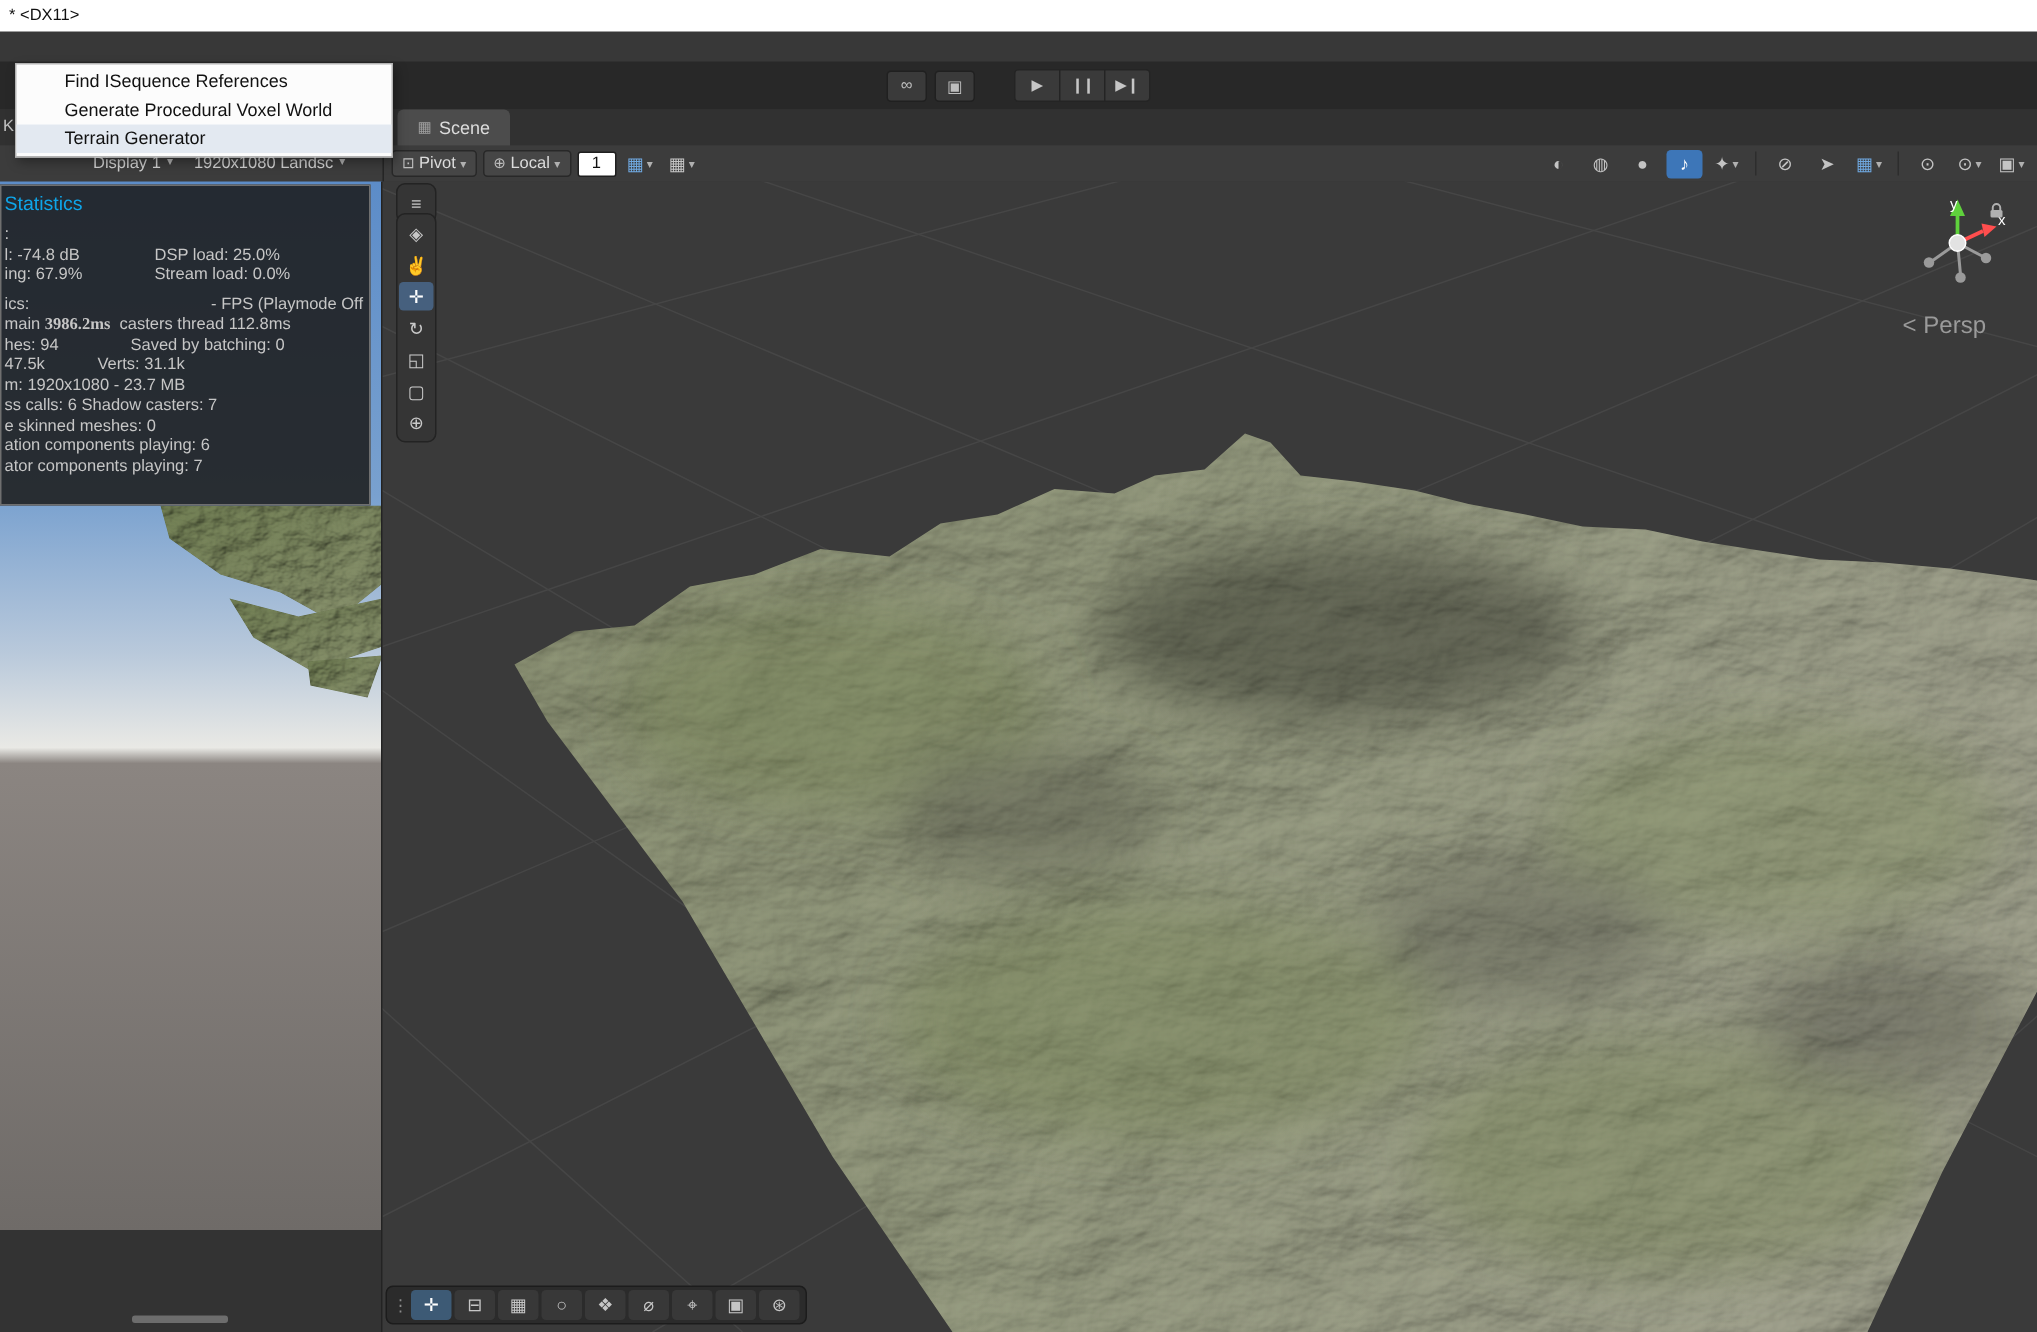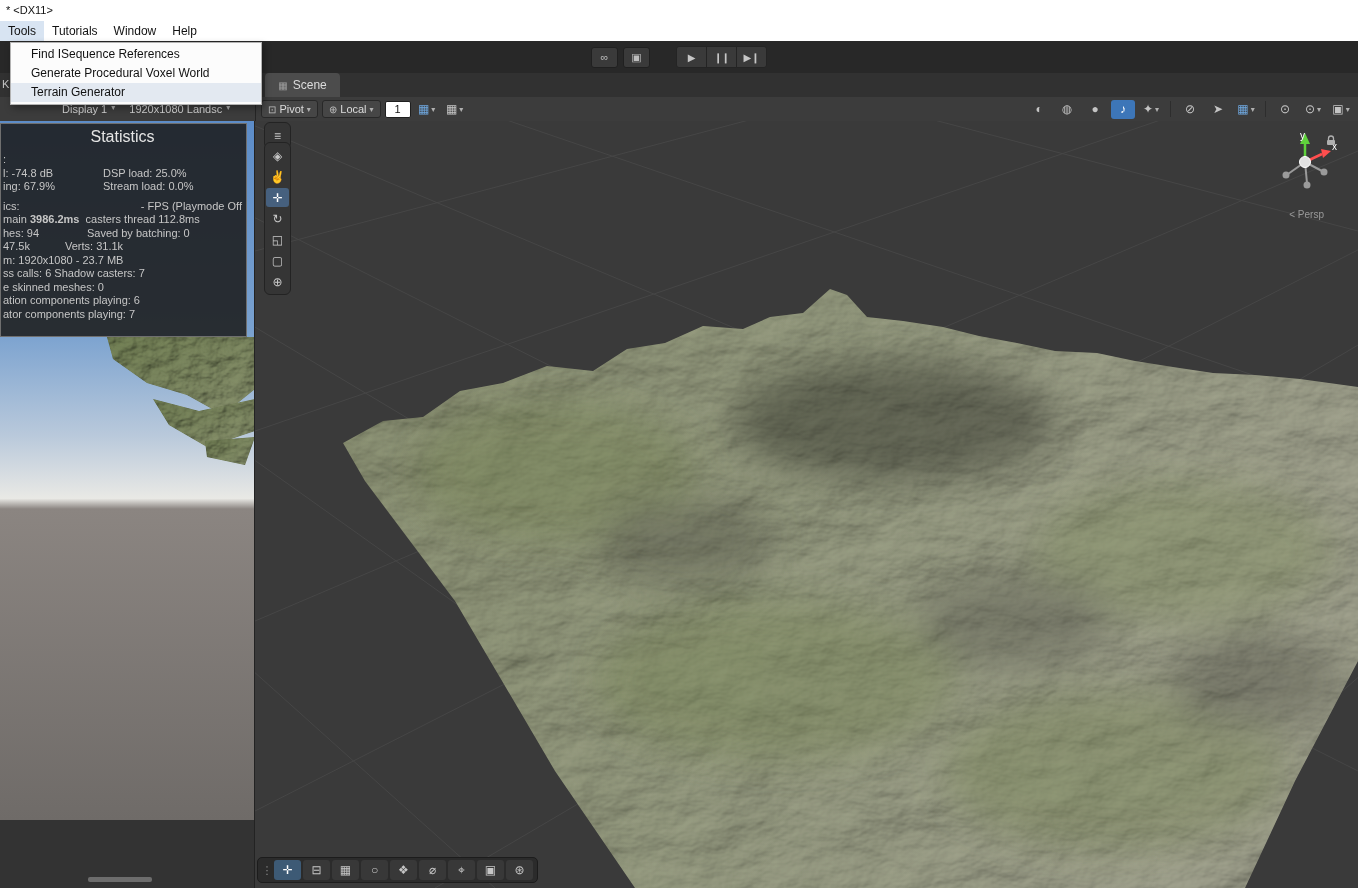--- a/index.html
+++ b/index.html
@@ -11,21 +11,21 @@
               font-size:11px; color:#111; line-height:21px; padding-left:6px; }
   .menubar { position:absolute; left:0; top:21px; width:1358px; height:20px; background:#ffffff;
              display:flex; align-items:stretch; font-size:12px; color:#111; }
   .menu-item { padding:0 8px; line-height:20px; cursor:default; }
   .menu-item.open { background:#d8e4f2; }
 
   
   .dropdown { position:absolute; left:10px; top:42px; width:252px; background:#fcfcfc;
               border:1px solid #b3b3b3; box-shadow:2px 3px 7px rgba(0,0,0,.35); z-index:50;
               padding:2px 0; font-size:12px; color:#111; }
-  .dd-item { height:19px; line-height:19px; padding-left:20px; white-space:nowrap; }
+  .dd-item { height:19px; line-height:19px; padding-left:32px; white-space:nowrap; }
   .dd-item.highlight { background:#e3e9f1; }
 
   
   .main-toolbar { position:absolute; left:0; top:41px; width:1358px; height:32px; background:#282828;
                   display:flex; justify-content:center; align-items:center; gap:5px; }
   .tb-btn { width:27px; height:21px; background:#3a3a3a; border:1px solid #202020; border-radius:3px;
             color:#bdbdbd; font-size:11px; display:flex; align-items:center; justify-content:center; }
   .play-group { display:flex; margin-left:22px; }
   .pg-btn { width:31px; height:22px; background:#3a3a3a; border:1px solid #242424; color:#c6c6c6;
             font-size:10px; display:flex; align-items:center; justify-content:center; margin-left:-1px; }
@@ -58,25 +58,25 @@
               gap:2px; color:#c4c4c4; font-size:12px; border-radius:3px; padding:0 2px; }
   .icon-btn.active { background:#3d76b8; color:#fff; }
   .icon-btn .blue { color:#6fa8e0; }
   .vsep { width:1px; height:16px; background:#2d2d2d; margin:0 3px; }
   .st-spacer { flex:1; }
 
   
   .stats { position:absolute; left:0; top:123px; width:247px; height:214px; background:rgba(28,28,28,.88);
            border:1px solid #6f6f6f; color:#c6c6c6; font-size:11px; z-index:12; padding:2px 4px 0 2px;
            overflow:hidden; }
-  .stats-title { text-align:center; color:#e5e5e5; font-size:16px; margin:2px 0 7px; }
+  .stats-title { text-align:left; color:#0ea5e9; font-size:13px; margin:2px 0 7px; }
   .srow { display:flex; line-height:13.5px; white-space:pre; }
   .sl100 { width:100px; } .sl84 { width:84px; } .sl62 { width:62px; }
   .sright { margin-left:auto; }
-  .sbold { font-weight:bold; }
+  .sbold { font-weight:bold;font-family:Liberation Serif, serif; }
   .sgap { height:6px; }
 
   
   .game-view { position:absolute; left:0; top:121px; width:255px; height:699px;
                background:linear-gradient(180deg,#5c8cc8 0%,#79a1cf 30%,#b9c9db 45%,#e9e9e5 54%,#8b8581 55.5%,#6f6b68 100%); }
   .chunks-svg { position:absolute; left:95px; top:216px; }
   .game-bottom { position:absolute; left:0; top:820px; width:255px; height:68px; background:#333333; }
   .game-scrollbar { position:absolute; left:88px; top:57px; width:64px; height:5px; background:#6d6d6d; border-radius:2px; }
   .divider-v { position:absolute; left:254px; top:121px; width:2px; height:767px; background:#232323; }
 
@@ -86,45 +86,39 @@
 
   .tool-box { position:absolute; left:9px; width:27px; background:#353535; border:1px solid #232323;
               border-radius:6px; display:flex; flex-direction:column; align-items:center; padding:2px 0; z-index:5; }
   .tool-box1 { top:1px; } .tool-box2 { top:21px; }
   .tool-btn { width:23px; height:19px; display:flex; align-items:center; justify-content:center;
               color:#c8c8c8; font-size:12px; border-radius:3px; margin:1px 0; }
   .tool-btn.active { background:#46607e; color:#ffffff; }
 
   .gizmo { position:absolute; right:18px; top:6px; z-index:5; }
   .lock-icon { position:absolute; right:21px; top:13px; z-index:6; }
-  .persp-label { position:absolute; right:34px; top:88px; color:#9a9a9a; font-size:10px; z-index:5; }
+  .persp-label { position:absolute; right:34px; top:88px; color:#9a9a9a; font-size:16px; z-index:5; }
 
   .overlay-bar { position:absolute; left:2px; top:736px; height:26px; background:#2b2b2b;
                  border:1px solid #1c1c1c; border-radius:5px; display:flex; align-items:center;
                  padding:0 4px; gap:2px; z-index:5; }
   .ov-handle { width:10px; color:#8a8a8a; font-size:11px; display:flex; justify-content:center; }
   .ov-btn { width:27px; height:20px; background:#383838; border-radius:3px; color:#c6c6c6;
             display:flex; align-items:center; justify-content:center; font-size:12px; }
   .ov-btn.active { background:#3d5a75; color:#fff; }
 </style>
 </head>
 <body>
 
 <div id="app">
 
   <div class="titlebar">
     <span>* &lt;DX11&gt;</span>
   </div>
 
-  <div class="menubar">
-    <div class="menu-item open">Tools</div>
-    <div class="menu-item">Tutorials</div>
-    <div class="menu-item">Window</div>
-    <div class="menu-item">Help</div>
-  </div>
 
   <div class="main-toolbar">
     <div class="tb-btn">
       <span>∞</span>
     </div>
     <div class="tb-btn">
       <span>▣</span>
     </div>
     <div class="play-group">
       <div class="pg-btn">

